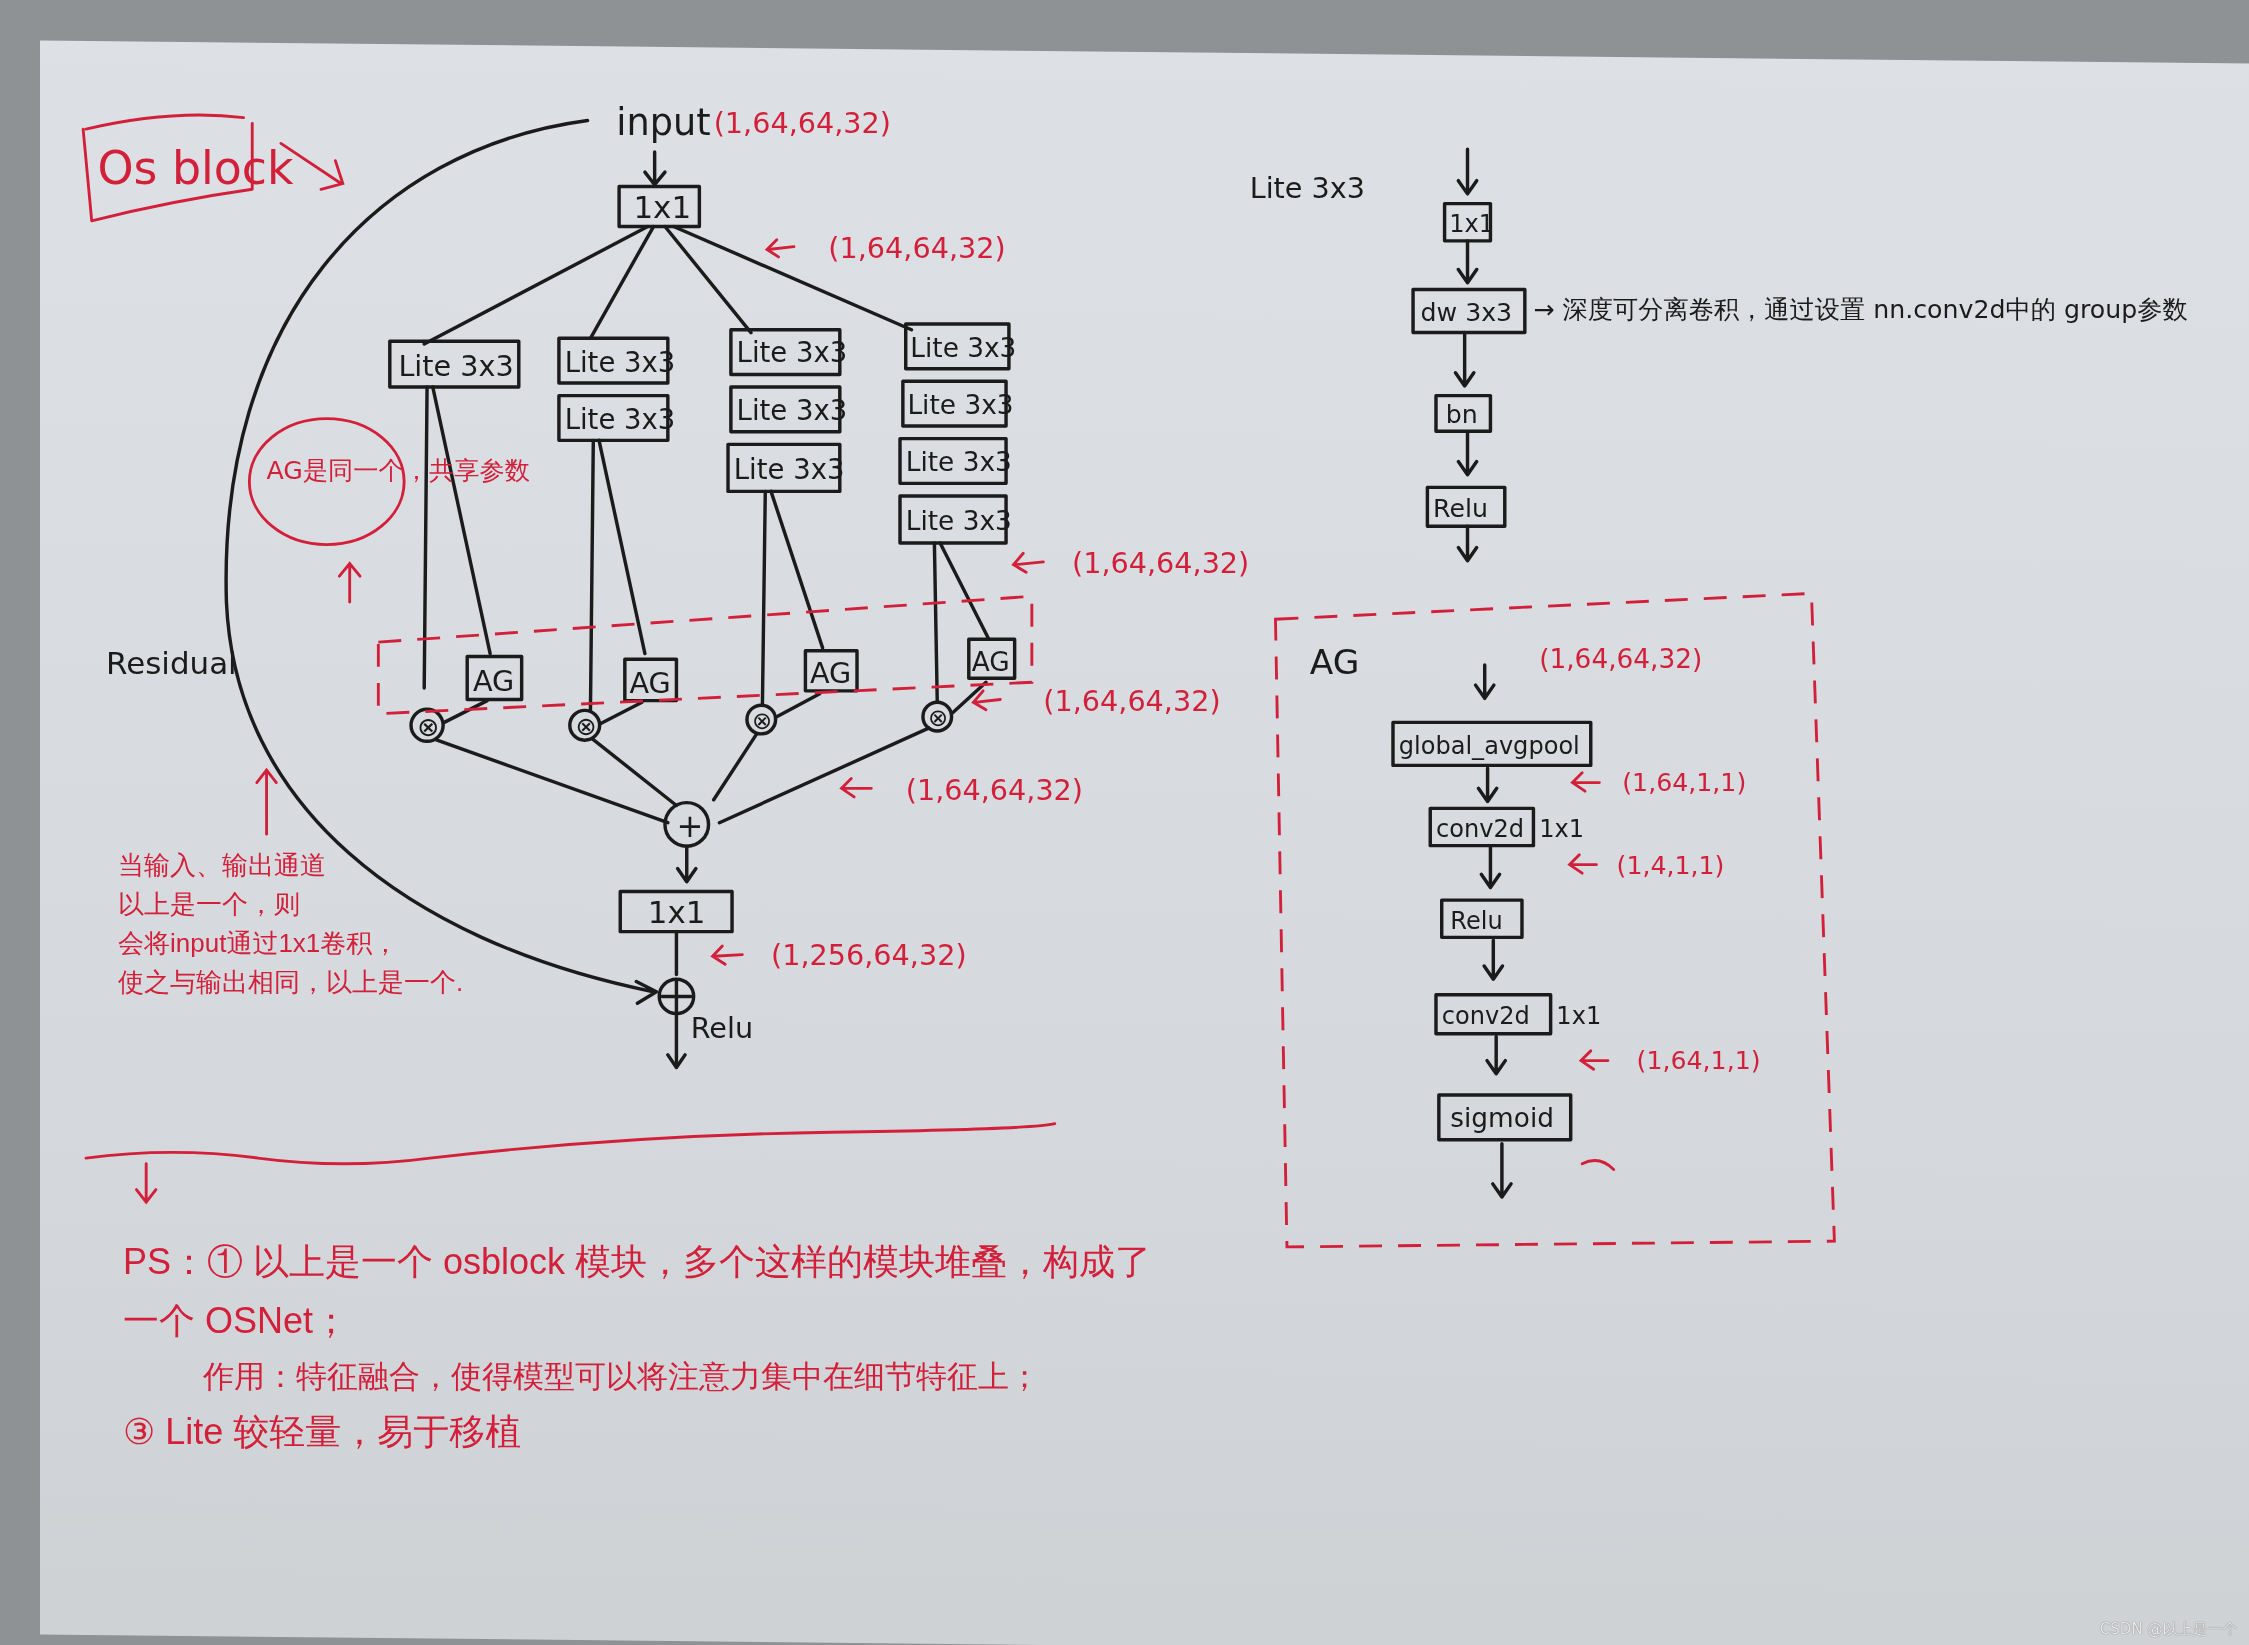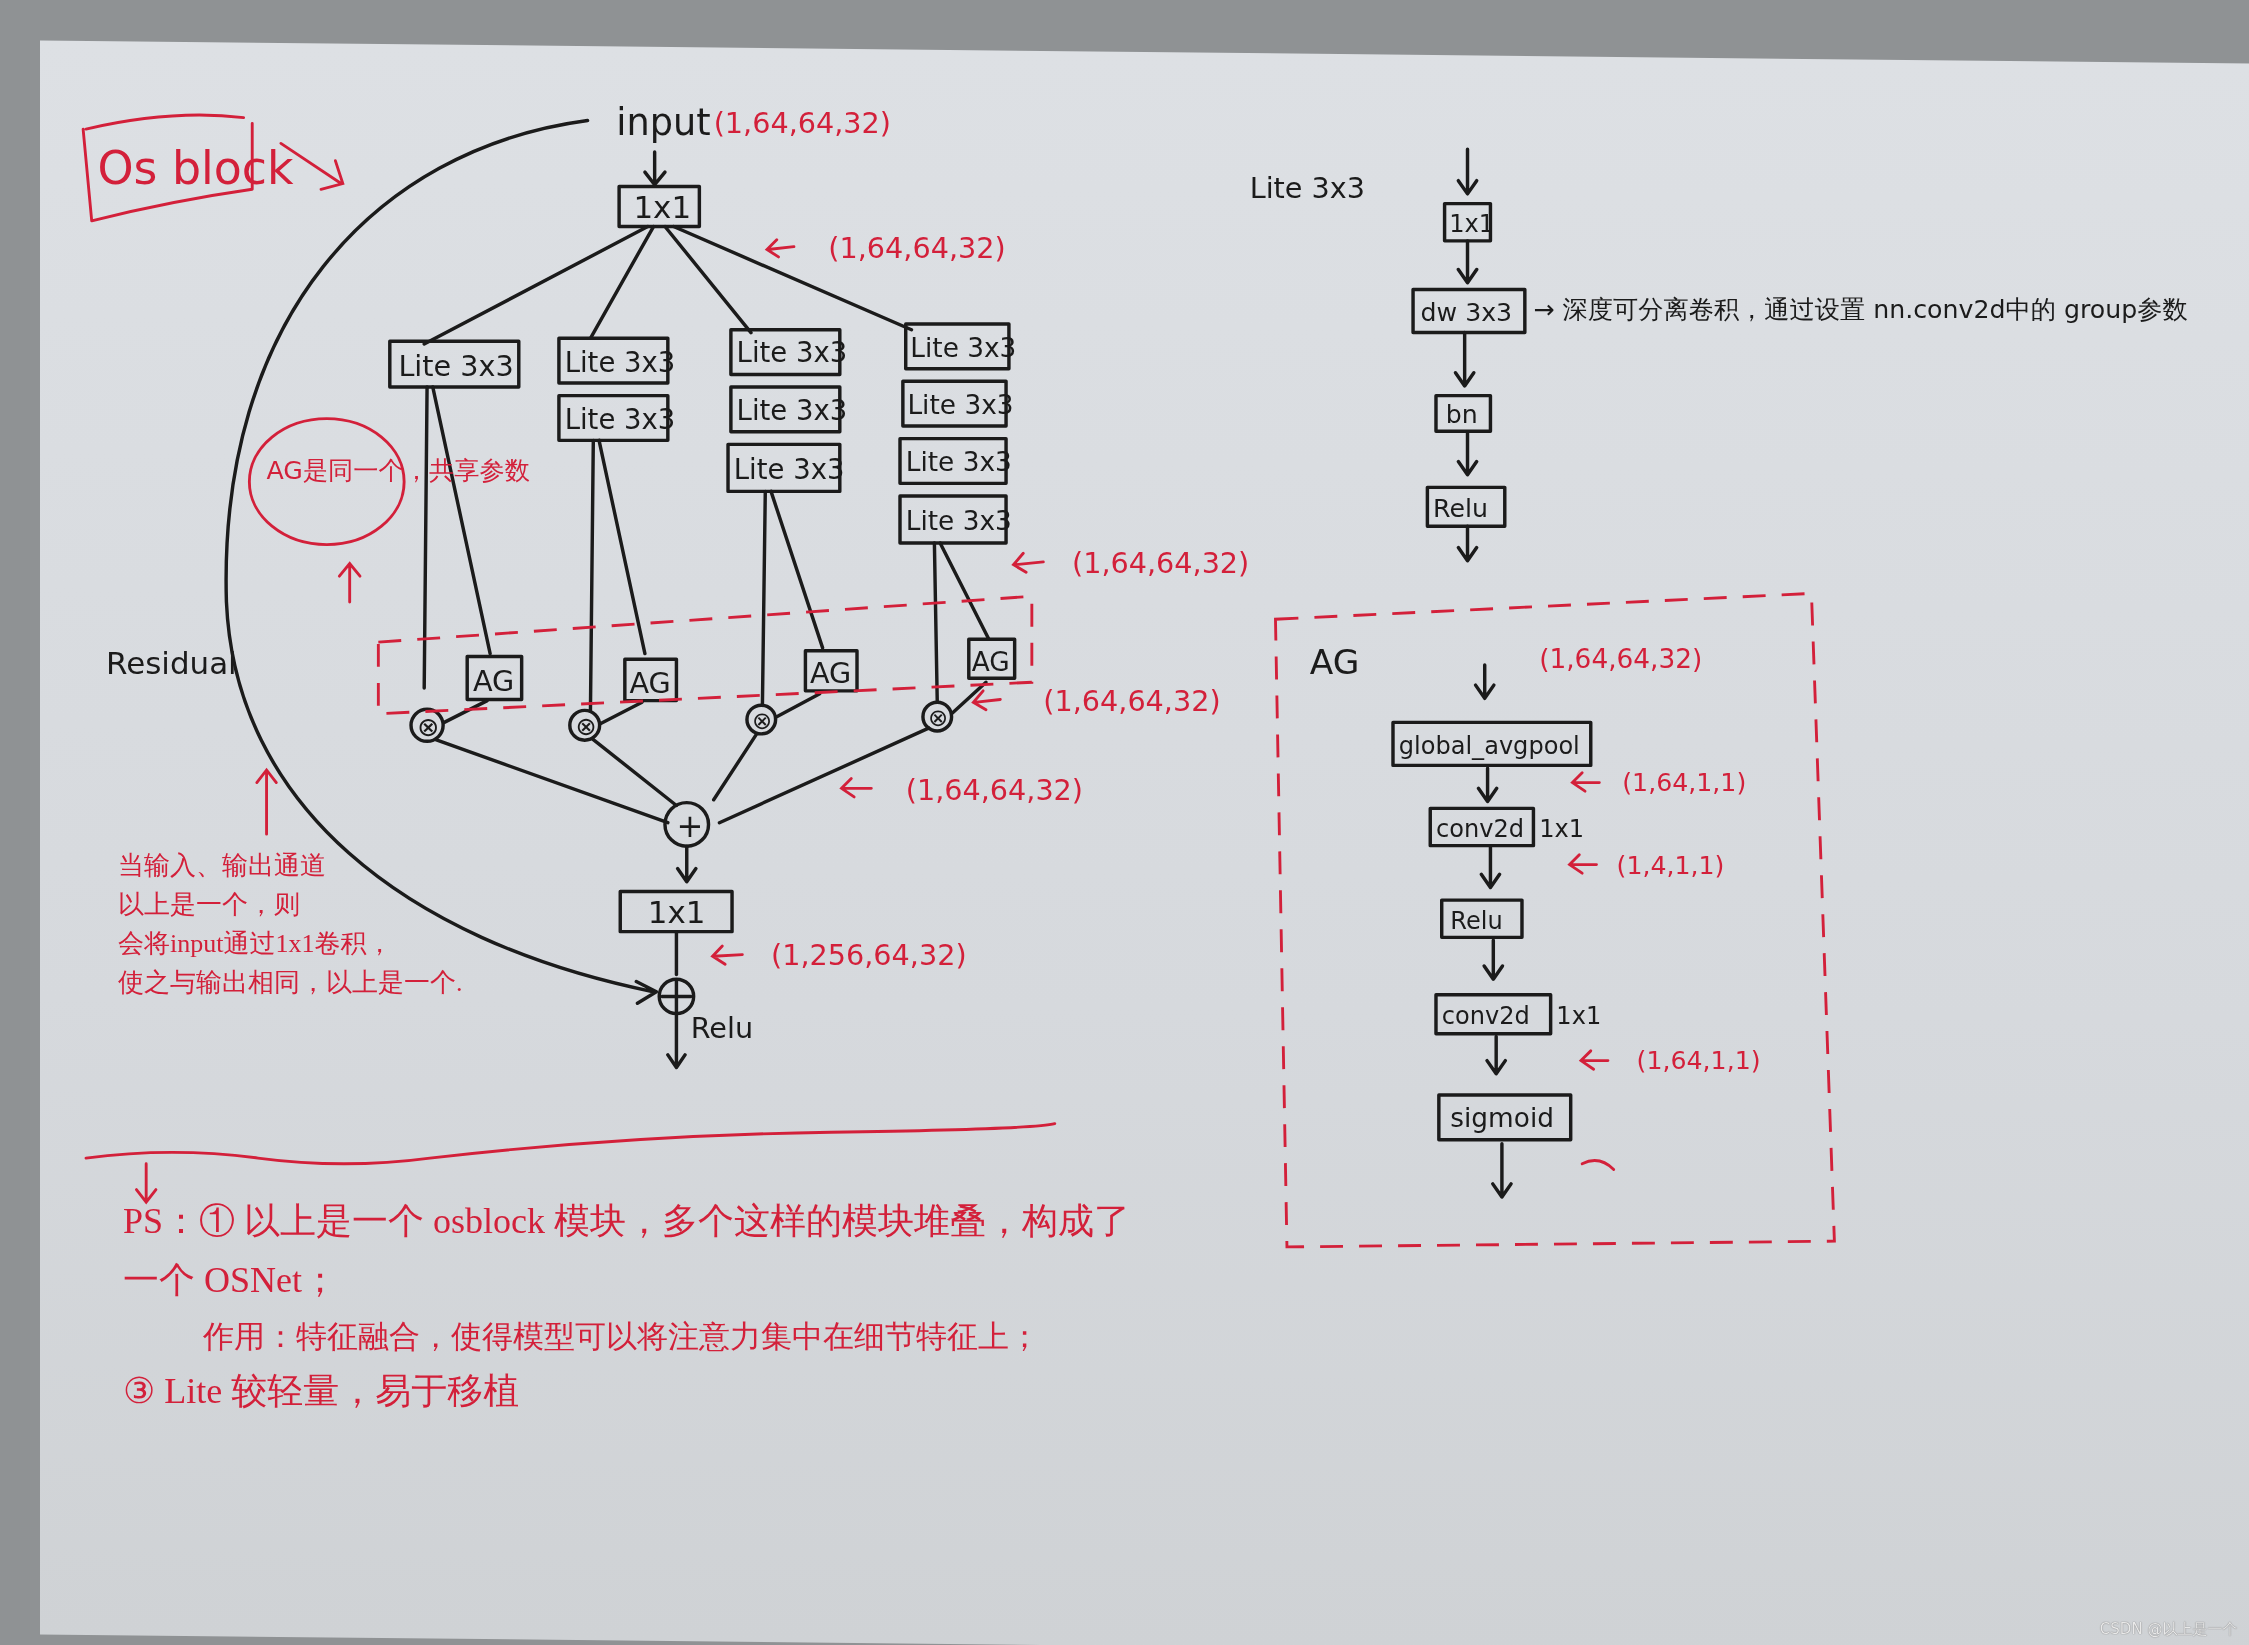--- a/index.html
+++ b/index.html
@@ -4,21 +4,21 @@
 <style>
   html,body{margin:0;padding:0;}
   body{width:2250px;height:1646px;background:#8f9294;position:relative;overflow:hidden;font-family:"DejaVu Sans",sans-serif;}
   .paper{position:absolute;left:40px;top:52px;width:2210px;height:1594px;background:linear-gradient(180deg,#dde0e4 0%,#d6d9dd 60%,#cfd2d5 100%);transform:skewY(0.6deg);}
   svg{position:absolute;left:0;top:0;}
   .blk{fill:none;stroke:#1b1b1b;stroke-width:6;stroke-linecap:round;stroke-linejoin:round;}
   .red{fill:none;stroke:#d3203a;stroke-width:5;stroke-linecap:round;}
   .dash{fill:none;stroke:#d3203a;stroke-width:5;stroke-dasharray:40 28;}
   .t{font-family:"DejaVu Sans",sans-serif;fill:#1b1b1b;}
   .tr{font-family:"DejaVu Sans",sans-serif;fill:#d3203a;}
-  .note{position:absolute;color:#d3203a;font-family:Liberation Serif, serif;line-height:1.5;}
+  .note{position:absolute;color:#d3203a;font-family:Liberation Sans, sans-serif;line-height:1.5;}
   .watermark{position:absolute;right:12.6px;bottom:6.9px;color:#e9e9e9;font-size:15px;font-family:"DejaVu Sans",sans-serif;text-shadow:0 0 1.1px #555;}
 </style>
 </head>
 <body>
 
 <div class="paper"></div>
 
 <svg width="2250" height="1646" viewBox="0 0 3925 2871">
 
   <g>
@@ -181,20 +181,20 @@
   <path class="red" d="M2760 2030 Q2790 2015 2815 2040"></path>
 </svg>
 
 <div class="note" style="left:118px;top:846px;font-size:26px;">
   <div>当输入、输出通道</div>
   <div>以上是一个，则</div>
   <div>会将input通过1x1卷积，</div>
   <div>使之与输出相同，以上是一个.</div>
 </div>
 
-<div class="note" style="left:123px;top:1192px;font-size:36px;line-height:1.65;width:1032px;">
+<div class="note" style="left:123px;top:1232px;font-size:36px;line-height:1.65;width:1032px;">
   <div><span>PS：</span><span>① 以上是一个 osblock 模块，多个这样的模块堆叠，构成了一个 OSNet；</span></div>
   <div style="padding-left:80px;font-size:31px;">作用：特征融合，使得模型可以将注意力集中在细节特征上；</div>
   <div>③ Lite 较轻量，易于移植</div>
 </div>
 
 <div class="watermark">CSDN @以上是一个</div>
 
 
 </body></html>

